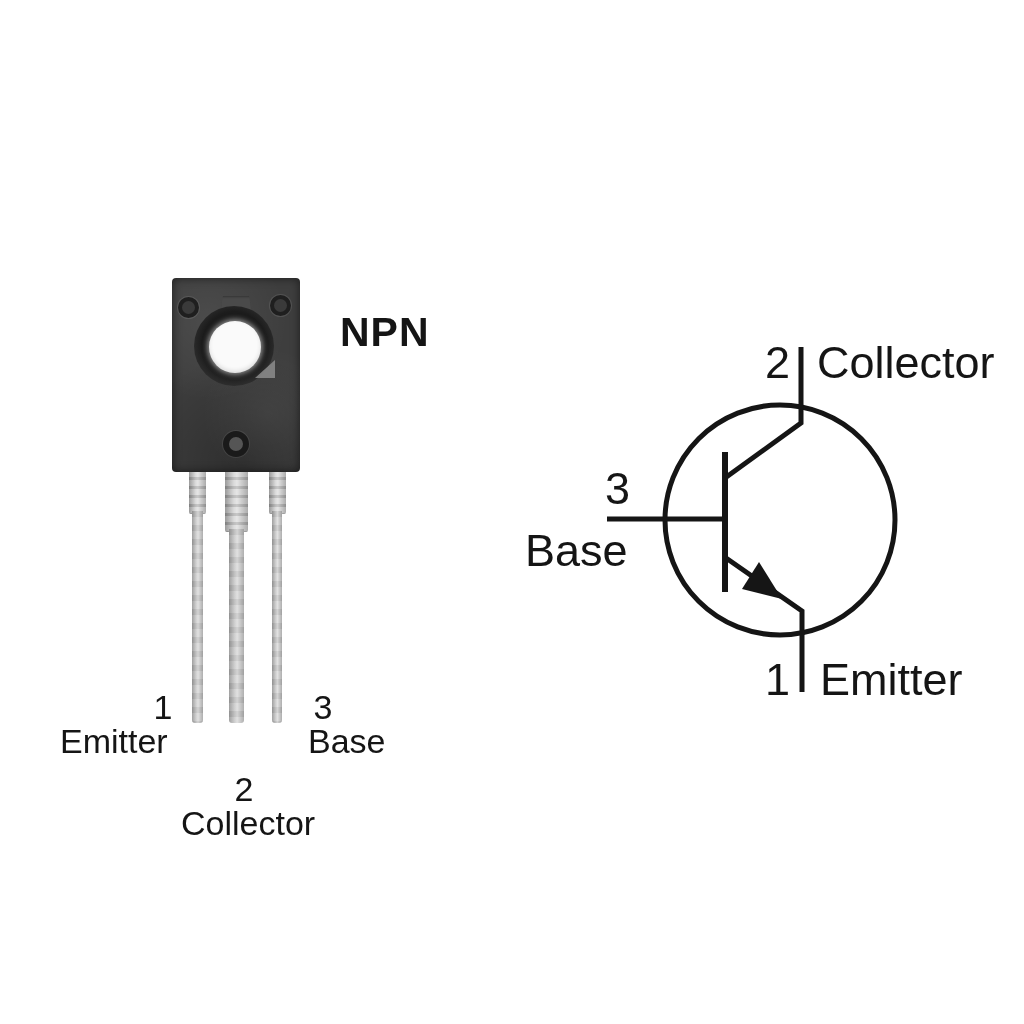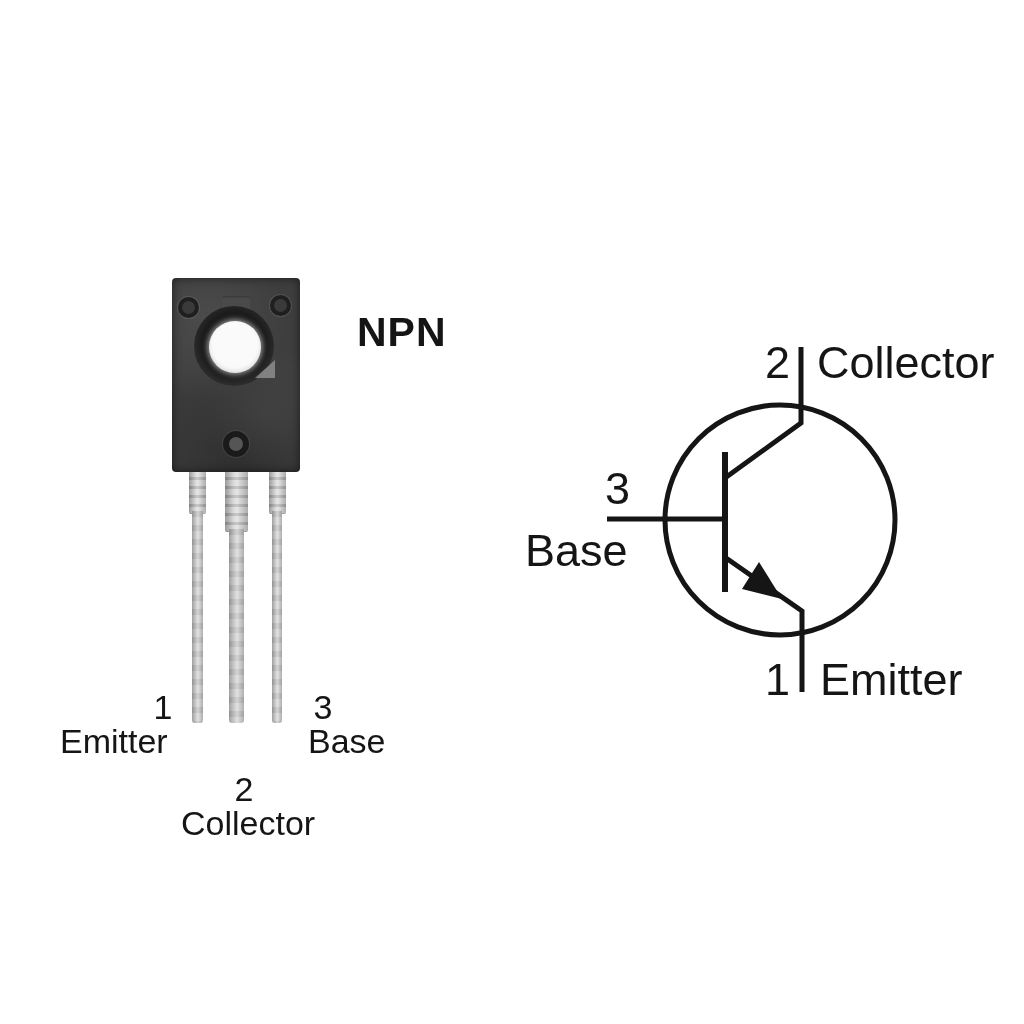--- a/index.html
+++ b/index.html
@@ -103,21 +103,21 @@
   .lbl {
     position: absolute;
     line-height: 1.05;
     white-space: nowrap;
     color: #151515;
   }
   .lbl-sm { font-size: 34px; }
   .lbl-lg { font-size: 45px; }
   .npn {
     position: absolute;
-    left: 357px; top: 309px;
+    left: 340px; top: 309px;
     font-size: 41px;
     font-weight: 600;
     letter-spacing: 1px;
   }
   .t-center { text-align: center; }
   .t-right  { text-align: right; }
 
   
   #schematic-svg {
     position: absolute;

